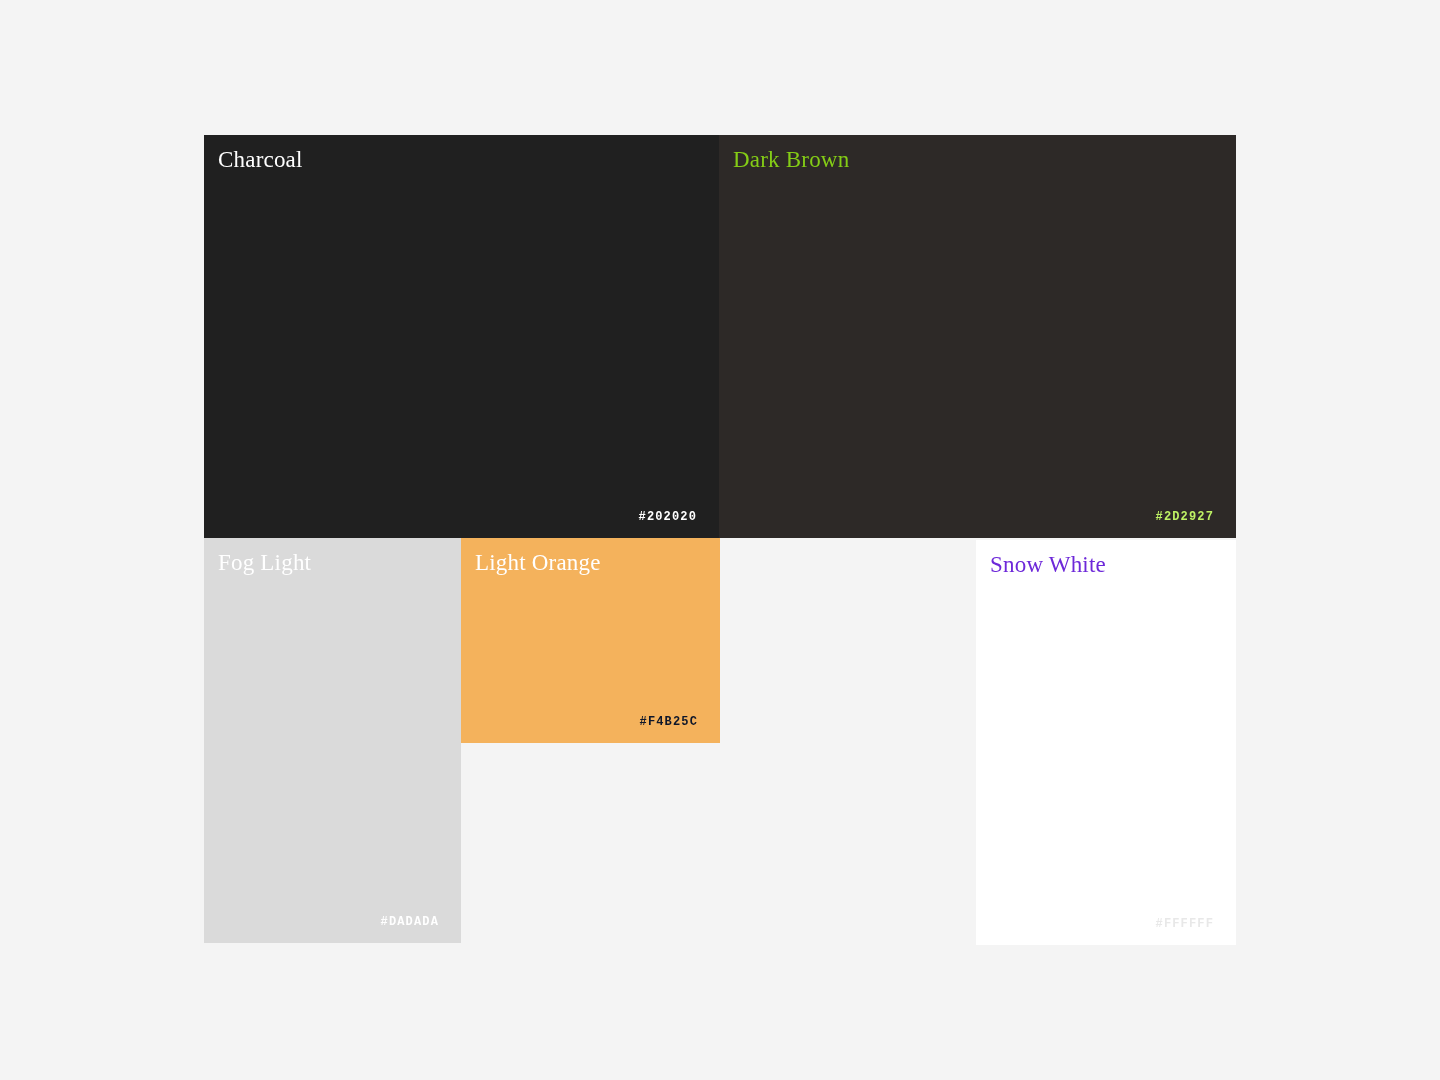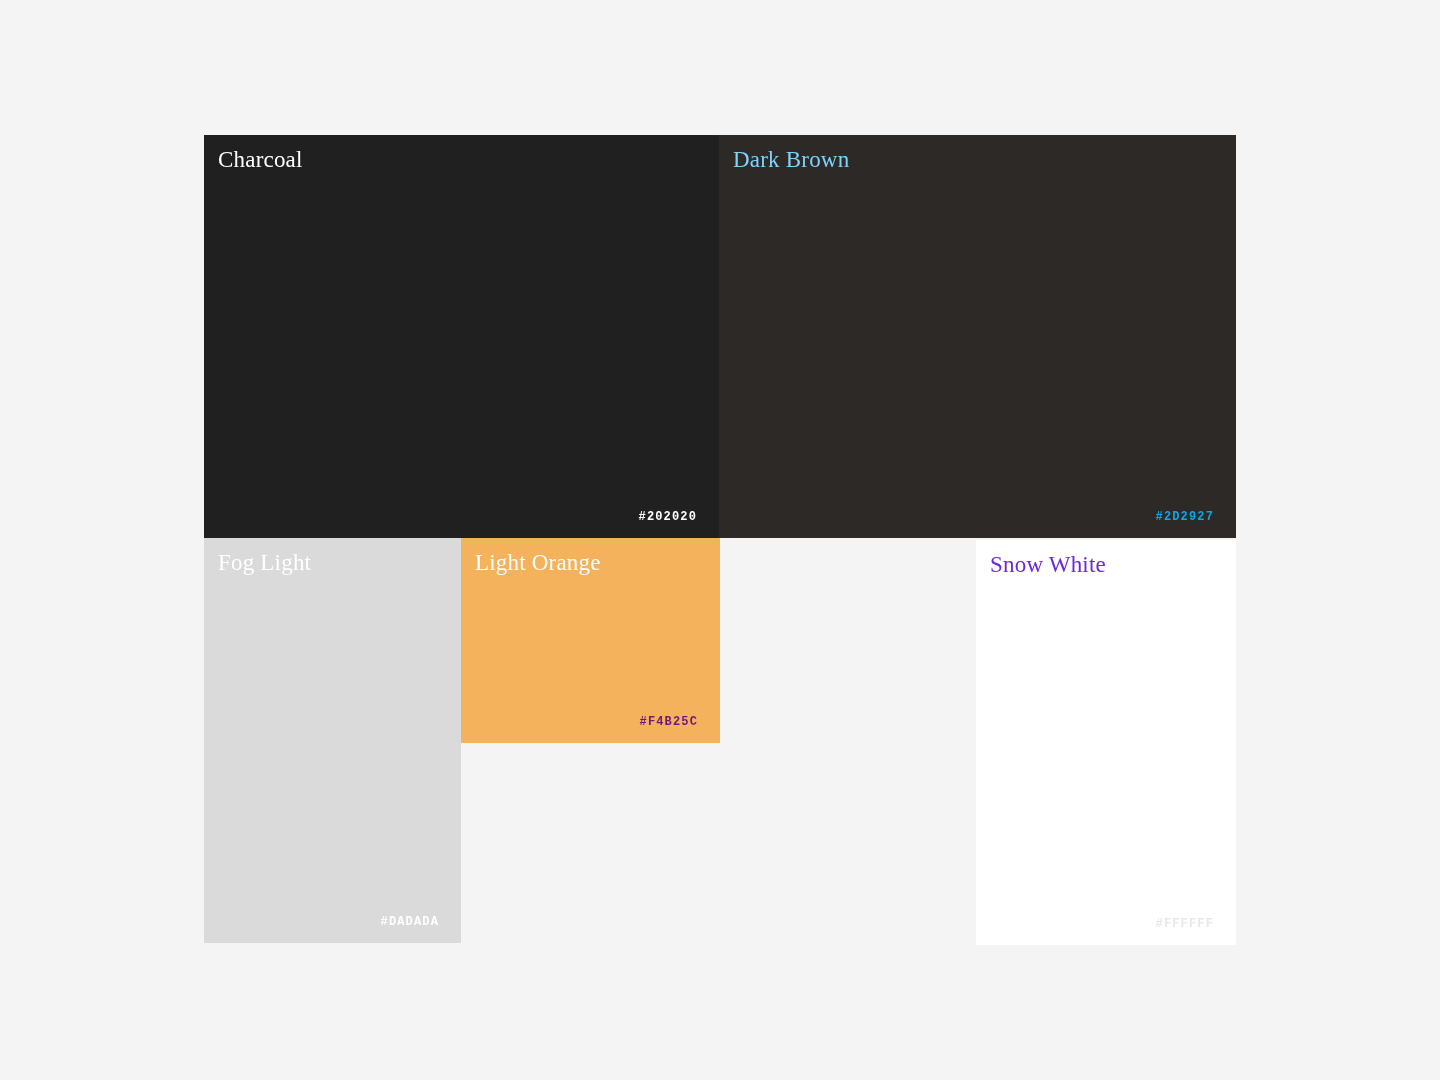--- a/index.html
+++ b/index.html
@@ -94,32 +94,32 @@
 <body style="background: rgb(244, 244, 244);">
 
 <div id="palette-stage">
 
   <div class="swatch" id="swatch-charcoal" style="background: rgb(32, 32, 32);">
     <span class="swatch-name" style="color: rgb(255, 255, 255);">Charcoal</span>
     <span class="swatch-hex" style="color: rgb(255, 255, 255);">#202020</span>
   </div>
 
   <div class="swatch" id="swatch-dark-brown" style="background: rgb(45, 41, 39);">
-    <span class="swatch-name" style="color: #7dd3fc;">Dark Brown</span>
-    <span class="swatch-hex" style="color: #0ea5e9;">#2D2927</span>
+    <span class="swatch-name" style="color: #84cc16;">Dark Brown</span>
+    <span class="swatch-hex" style="color: #bef264;">#2D2927</span>
   </div>
 
   <div class="swatch" id="swatch-fog-grey" style="background: rgb(218, 218, 218);">
     <span class="swatch-name" style="color: rgb(255, 255, 255);">Fog Light</span>
     <span class="swatch-hex" style="color: rgb(255, 255, 255);">#DADADA</span>
   </div>
 
   <div class="swatch" id="swatch-light-orange" style="background: rgb(244, 178, 92);">
     <span class="swatch-name" style="color: rgb(255, 255, 255);">Light Orange</span>
-    <span class="swatch-hex" style="color: #701a75;">#F4B25C</span>
+    <span class="swatch-hex" style="color: #0f172a;">#F4B25C</span>
   </div>
 
   <div class="swatch" id="swatch-snow-white" style="background: rgb(255, 255, 255);">
     <span class="swatch-name" style="color: #6d28d9;">Snow White</span>
     <span class="swatch-hex" style="color: rgb(232, 232, 232);">#FFFFFF</span>
   </div>
 
 </div>
 
 </body></html>

